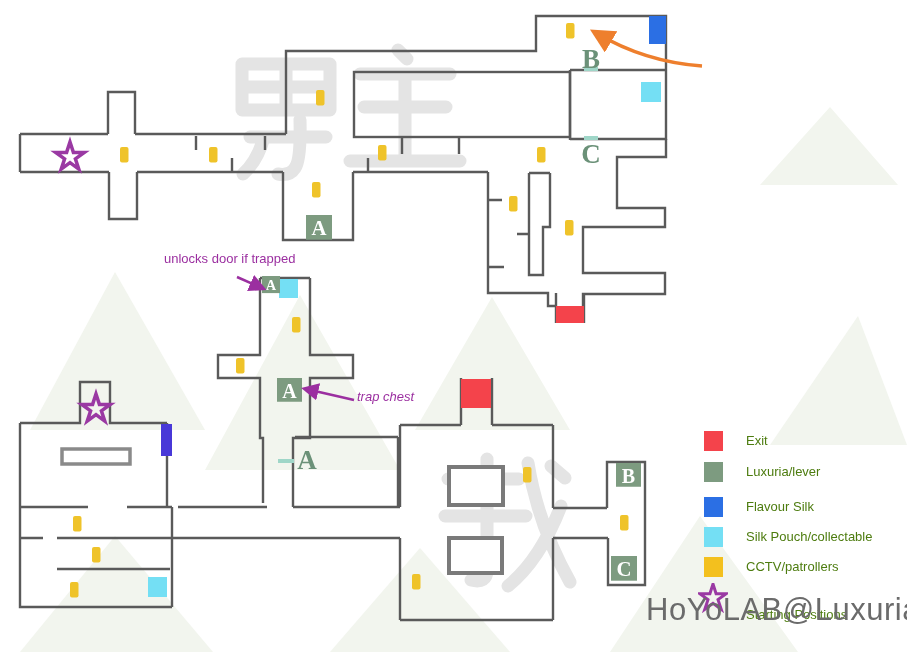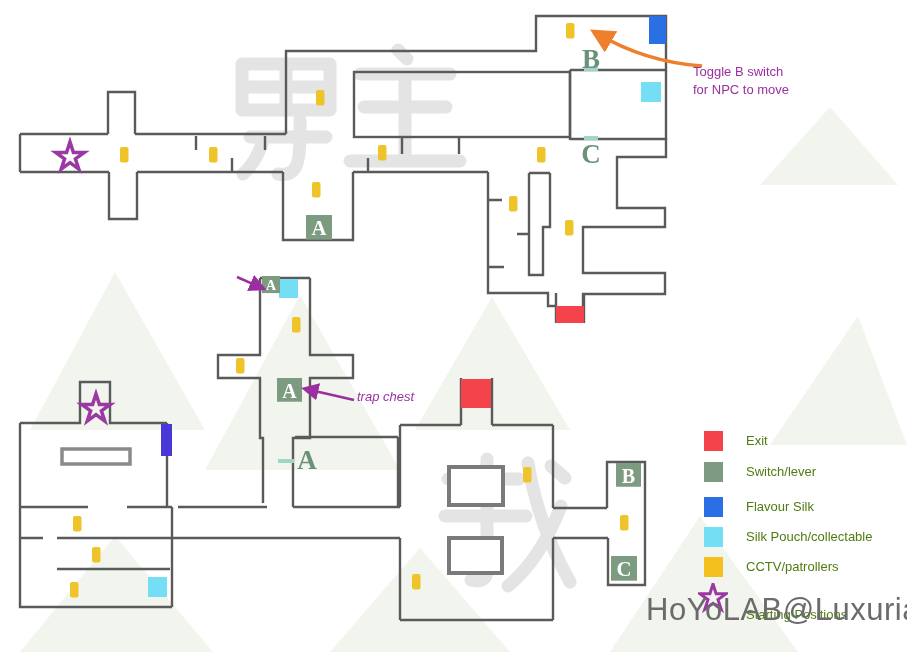--- a/index.html
+++ b/index.html
@@ -144,34 +144,31 @@
         <polygon points="96.0,394.0 99.4,404.4 110.3,404.4 101.4,410.8 104.8,421.1 96.0,414.7 87.2,421.1 90.6,410.8 81.7,404.4 92.6,404.4" fill="none" stroke="#9a39a3" stroke-width="3.5" stroke-linejoin="miter"></polygon>
       </g>
 
     <g>
       <path d="M702,66 Q645,62 596,33" fill="none" stroke="#ee7f2d" stroke-width="3.5" marker-end="url(#head-orange)"></path>
       <path d="M237,277 L262,288" fill="none" stroke="#9b2fa0" stroke-width="2.5" marker-end="url(#head-purple)"></path>
       <path d="M354,400 L306,389" fill="none" stroke="#9b2fa0" stroke-width="2.5" marker-end="url(#head-purple)"></path>
     </g>
   </svg>
 
-  <div class="ann ann-toggle">
-    <div>Toggle B switch</div>
-    <div>for NPC to move</div>
-  </div>
+  <div class="ann ann-unlock">unlocks door if trapped</div>
   <div class="ann ann-trap">trap chest</div>
 
   <div id="legend">
       <div class="legend-row" style="left: 704px; top: 431px;">
         <div class="legend-swatch" style="background: rgb(244, 67, 75);"></div>
         <div class="legend-label">Exit</div>
       </div>
       <div class="legend-row" style="left: 704px; top: 462px;">
         <div class="legend-swatch" style="background: rgb(125, 155, 128);"></div>
-        <div class="legend-label">Switch/lever</div>
+        <div class="legend-label">Luxuria/lever</div>
       </div>
       <div class="legend-row" style="left: 704px; top: 497px;">
         <div class="legend-swatch" style="background: rgb(43, 111, 228);"></div>
         <div class="legend-label">Flavour Silk</div>
       </div>
       <div class="legend-row" style="left: 704px; top: 527px;">
         <div class="legend-swatch" style="background: rgb(116, 223, 244);"></div>
         <div class="legend-label">Silk Pouch/collectable</div>
       </div>
       <div class="legend-row" style="left: 704px; top: 557px;">

